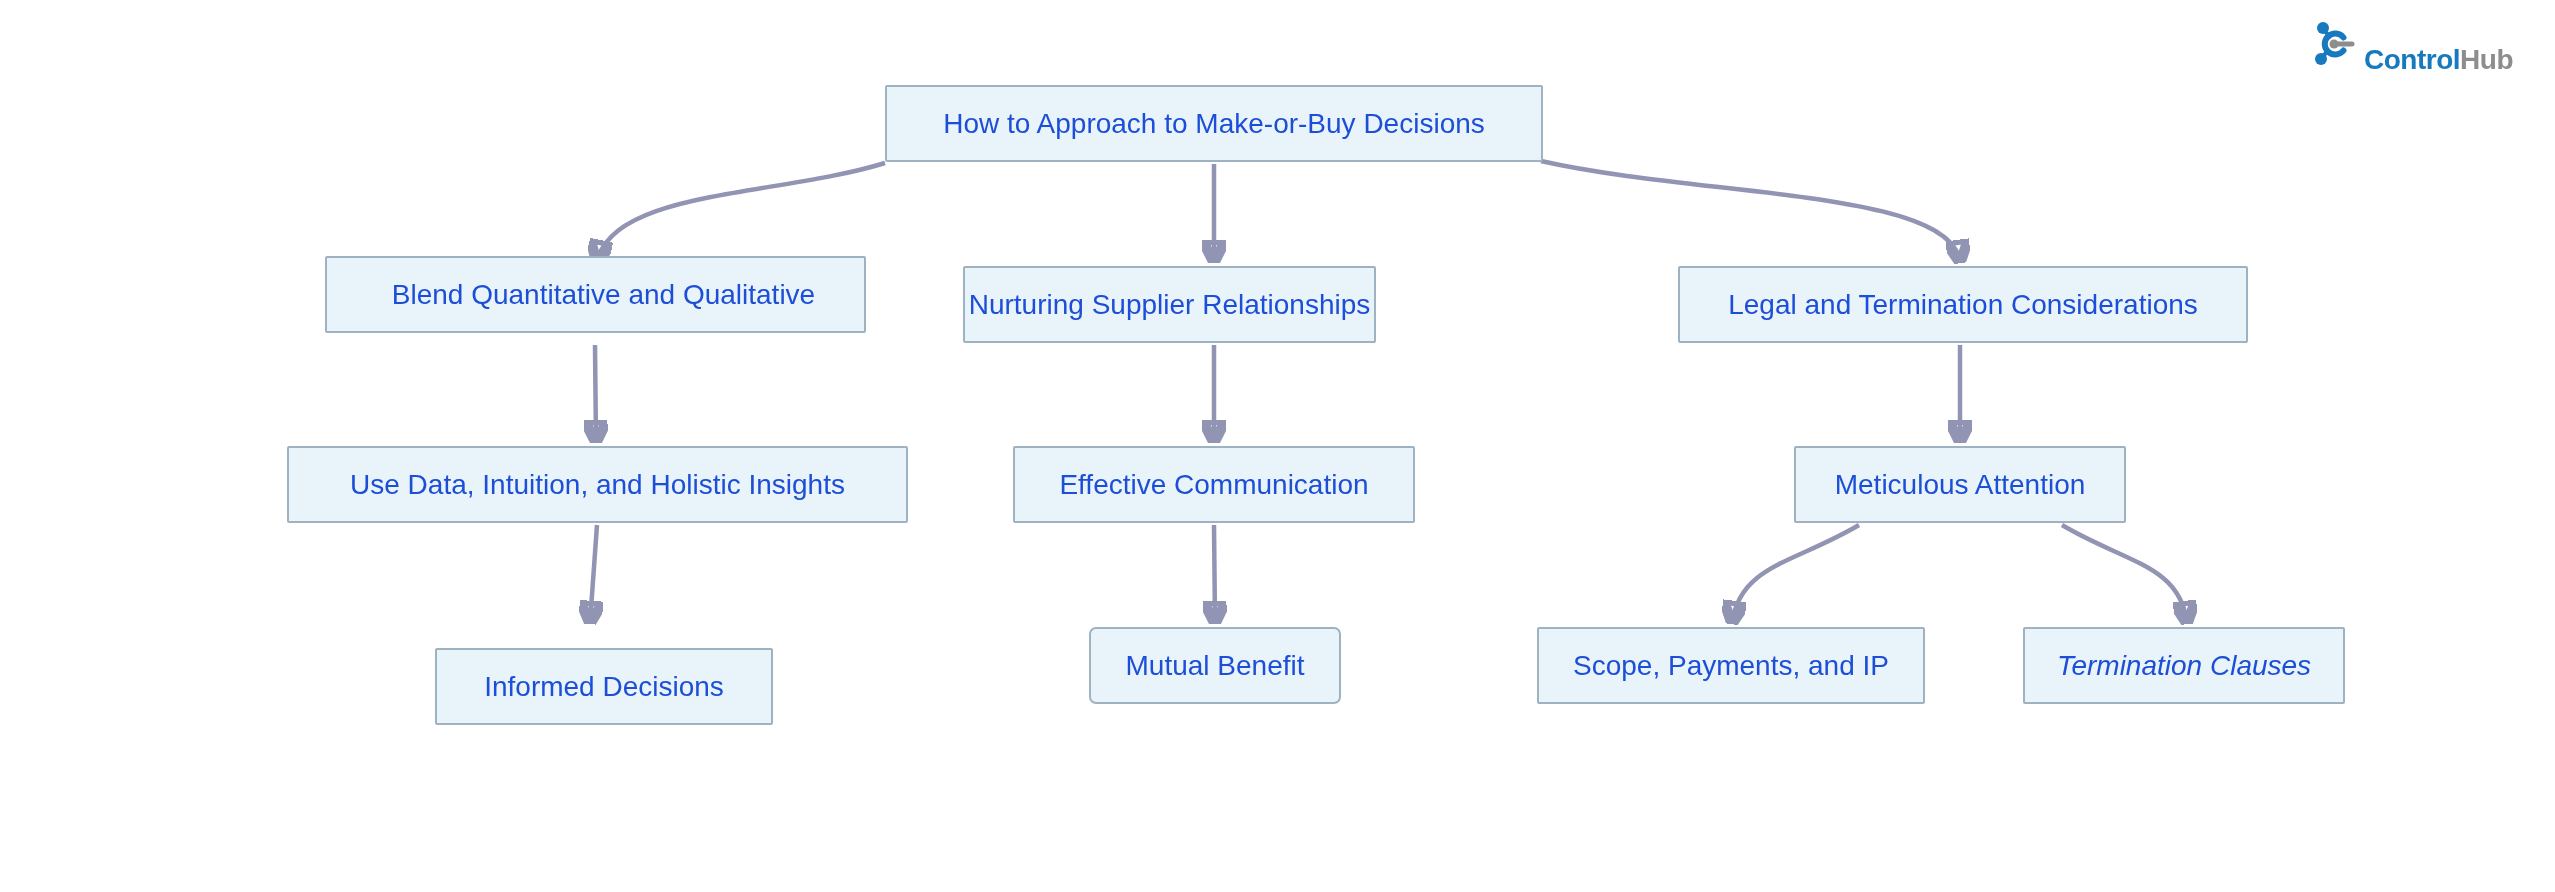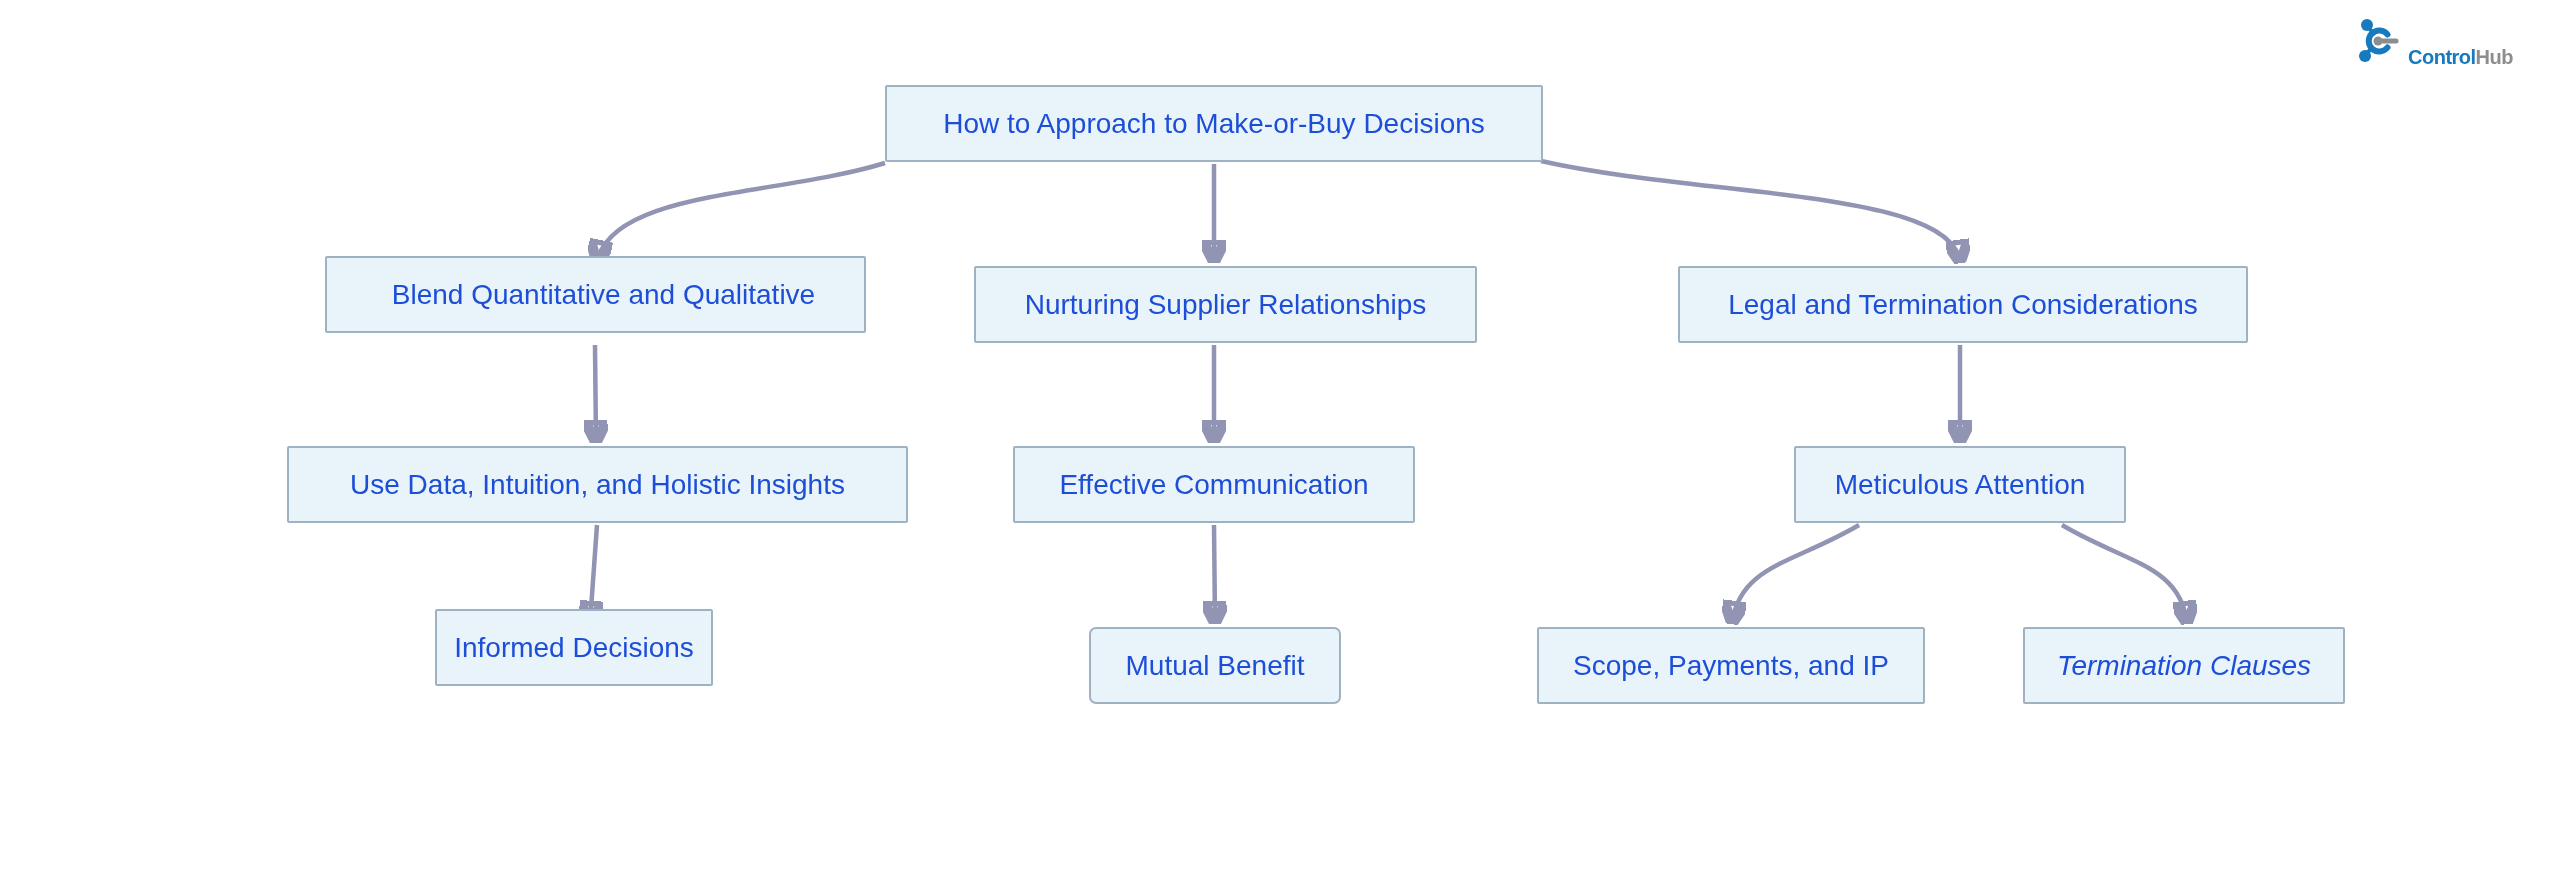--- a/index.html
+++ b/index.html
@@ -30,39 +30,39 @@
     border: 2px solid #9fb2c1;
     border-radius: 2px;
     color: #1d4ed8;
     font-size: 28px;
     white-space: nowrap;
     text-align: center;
   }
   
   .n-root        { left: 885px;  top: 85px;  width: 658px; height: 77px; }
   .n-blend       { left: 325px;  top: 256px; width: 541px; height: 77px; padding-left: 16px; }
-  .n-nurturing   { left: 963px;  top: 266px; width: 503px; height: 77px; margin-left: 11px; }
+  .n-nurturing   { left: 963px;  top: 266px; width: 413px; height: 77px; }
   .n-legal       { left: 1678px; top: 266px; width: 570px; height: 77px; }
   .n-use_data    { left: 287px;  top: 446px; width: 621px; height: 77px; }
   .n-effective   { left: 1013px; top: 446px; width: 402px; height: 77px; }
   .n-meticulous  { left: 1794px; top: 446px; width: 332px; height: 77px; }
-  .n-informed    { left: 435px;  top: 609px; width: 278px; height: 77px; }
+  .n-informed    { left: 435px;  top: 648px; width: 338px; height: 77px; }
   .n-mutual      { left: 1089px; top: 627px; width: 252px; height: 77px; border-radius: 7px; }
   .n-scope       { left: 1537px; top: 627px; width: 388px; height: 77px; }
   .n-termination { left: 2023px; top: 627px; width: 322px; height: 77px; font-style: italic; }
 
   .logo {
     position: absolute;
     top: 16px; right: 42px;
     display: flex;
     align-items: center;
     gap: 8px;
   }
   .logo-text {
-    font-size: 20px;
+    font-size: 28px;
     font-weight: bold;
     letter-spacing: -0.5px;
     line-height: 1;
     margin-top: 30px;
   }
   .logo-text .brand-primary   { color: #1779be; }
   .logo-text .brand-secondary { color: #8d8d8d; }
 </style>
 </head>
 <body>

